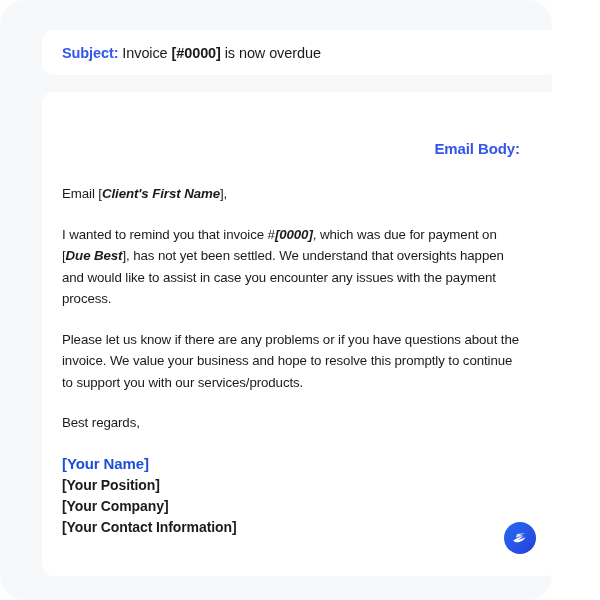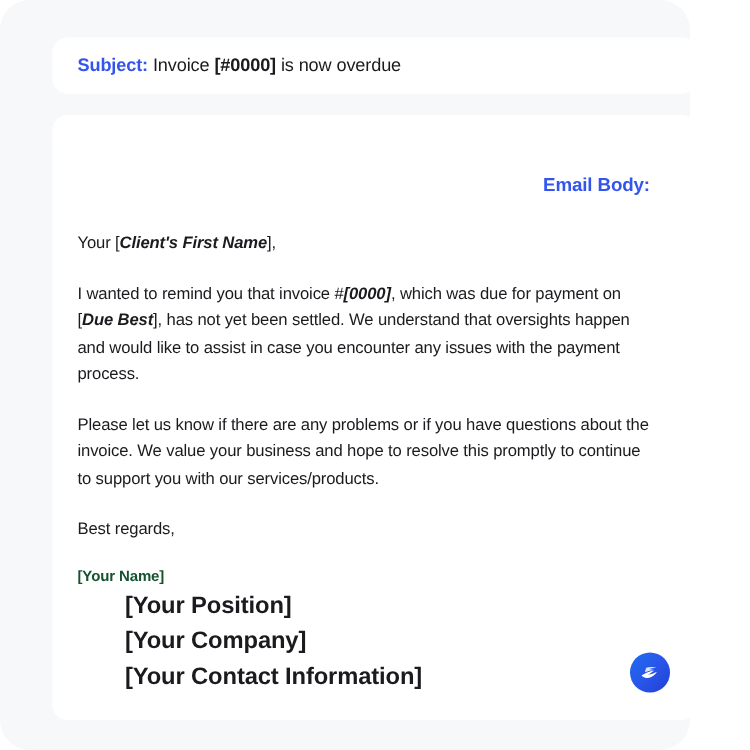--- a/index.html
+++ b/index.html
@@ -79,33 +79,32 @@
     letter-spacing: -0.1px;
   }
   .para b {
     font-weight: bold;
     font-style: italic;
   }
   .signature {
     margin-top: 8px;
   }
   .sig-name {
-    color: #14532d;
+    color: #1d4ed8;
     font-weight: bold;
-    font-size: 12px;
+    font-size: 15px;
     line-height: 1.48;
     letter-spacing: -0.1px;
   }
   .sig-line {
     color: #1b1b1f;
     font-weight: bold;
-    font-size: 19px;
+    font-size: 14px;
     line-height: 1.5;
     letter-spacing: -0.1px;
-    margin-left: 38px;
   }
   .logo {
     position: absolute;
     right: 22px;
     bottom: 22px;
     width: 32px;
     height: 32px;
     border-radius: 50%;
     background: linear-gradient(135deg, #1d6ef0 0%, #2a53e8 55%, #1f3fd6 100%);
     display: flex;
@@ -125,21 +124,21 @@
     <div class="subject-line">
       <span class="subject-label">Subject:</span><span class="subject-text"> Invoice </span><span class="subject-text" style="font-weight:bold">[#0000]</span><span class="subject-text"> is now overdue</span>
     </div>
   </div>
 
   <div class="body-card">
     <div class="body-inner">
 
       <div class="body-heading">Email Body:</div>
 
-      <p class="para"><span>Your [</span><b>Client's First Name</b><span>],</span></p>
+      <p class="para"><span>Email [</span><b>Client's First Name</b><span>],</span></p>
 
       <p class="para"><span>I wanted to remind you that invoice #</span><b>[0000]</b><span>, which was due for payment on [</span><b>Due Best</b><span>], has not yet been settled. We understand that oversights happen and would like to assist in case you encounter any issues with the payment process.</span></p>
 
       <p class="para">Please let us know if there are any problems or if you have questions about the invoice. We value your business and hope to resolve this promptly to continue to support you with our services/products.</p>
 
 
       <p class="para">Best regards,</p>
 
       <div class="signature">
         <div class="sig-name">[Your Name]</div>

